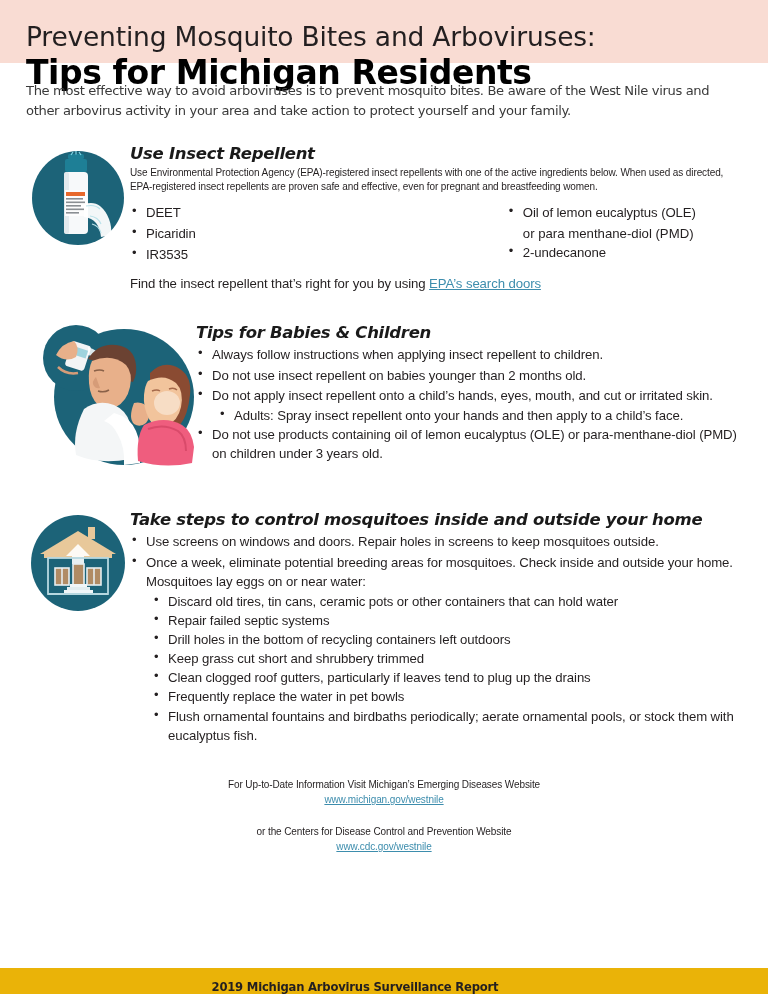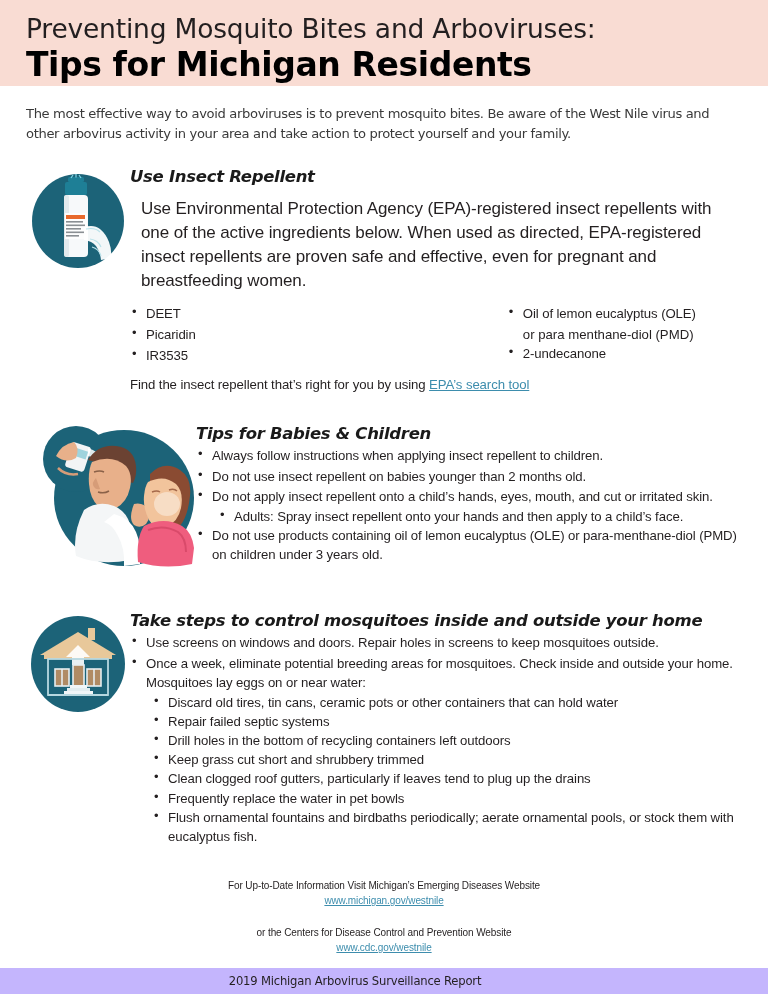--- a/index.html
+++ b/index.html
@@ -12,22 +12,22 @@
     background: #ffffff;
     font-family: "Liberation Sans", sans-serif;
     color: #231f20;
     overflow: hidden;
     position: relative;
   }
 
   
   .header-band {
     background: #f9dcd3;
-    padding: 14px 0 12px 26px;
-    height: 86px;
+    padding: 22px 0 12px 26px;
+    height: 63px;
     box-sizing: border-box;
   }
   .title-line1 {
     font-family: "DejaVu Sans", sans-serif;
     font-size: 26.5px;
     font-weight: 400;
     color: #231f20;
     letter-spacing: -0.2px;
     line-height: 1.15;
     margin: 0 0 2px 0;
@@ -78,23 +78,23 @@
   .sec-heading {
     font-family: "DejaVu Sans", sans-serif;
     font-size: 16.5px;
     font-weight: 700;
     font-style: italic;
     color: #1a1a1a;
     margin: 0 0 3px 0;
     letter-spacing: -0.3px;
   }
   .sec-para {
-    font-size: 17px;
+    font-size: 10px;
     line-height: 1.42;
-    margin: 11px;
+    margin: 0;
     color: #231f20;
     letter-spacing: -0.1px;
   }
 
   
   ul.bl {
     list-style: none;
     margin: 0;
     padding: 0;
   }
@@ -167,24 +167,25 @@
   .footer-links .spacer { height: 17px; }
   .footer-links .lnk { display: block; text-align: center; }
 
   
   .footer-band {
     position: absolute;
     left: 0;
     right: 0;
     bottom: 0;
     height: 26px;
-    background: #c4b5fd;
+    background: #eab308;
     display: flex;
-    align-items: center;
+    align-items: flex-end;
     justify-content: center;
+    font-weight: bold;
   }
   .footer-band .ftext {
     font-family: "DejaVu Sans", sans-serif;
     font-size: 11.6px;
     color: #231f20;
     letter-spacing: -0.2px;
     margin-right: 58px;
   }
 
   
@@ -242,21 +243,21 @@
           <li>Oil of lemon eucalyptus (OLE)</li>
         </ul>
         <div class="ing-cont">or para menthane-diol (PMD)</div>
         <ul class="bl">
           <li>2-undecanone</li>
         </ul>
       </div>
     </div>
 
     <div class="findline">
-      <span>Find the insect repellent that’s right for you by using </span><a class="doclink" href="#">EPA’s search tool</a>
+      <span>Find the insect repellent that’s right for you by using </span><a class="doclink" href="#">EPA’s search doors</a>
     </div>
   </div>
 </div>
 
 <div class="section sec-children">
   <div class="icon-col icon-col-children">
     <svg class="icon-svg" width="170" height="155" viewBox="0 0 170 155">
 
       <ellipse cx="98" cy="72" rx="70" ry="68" fill="#1c6378"></ellipse>
 

